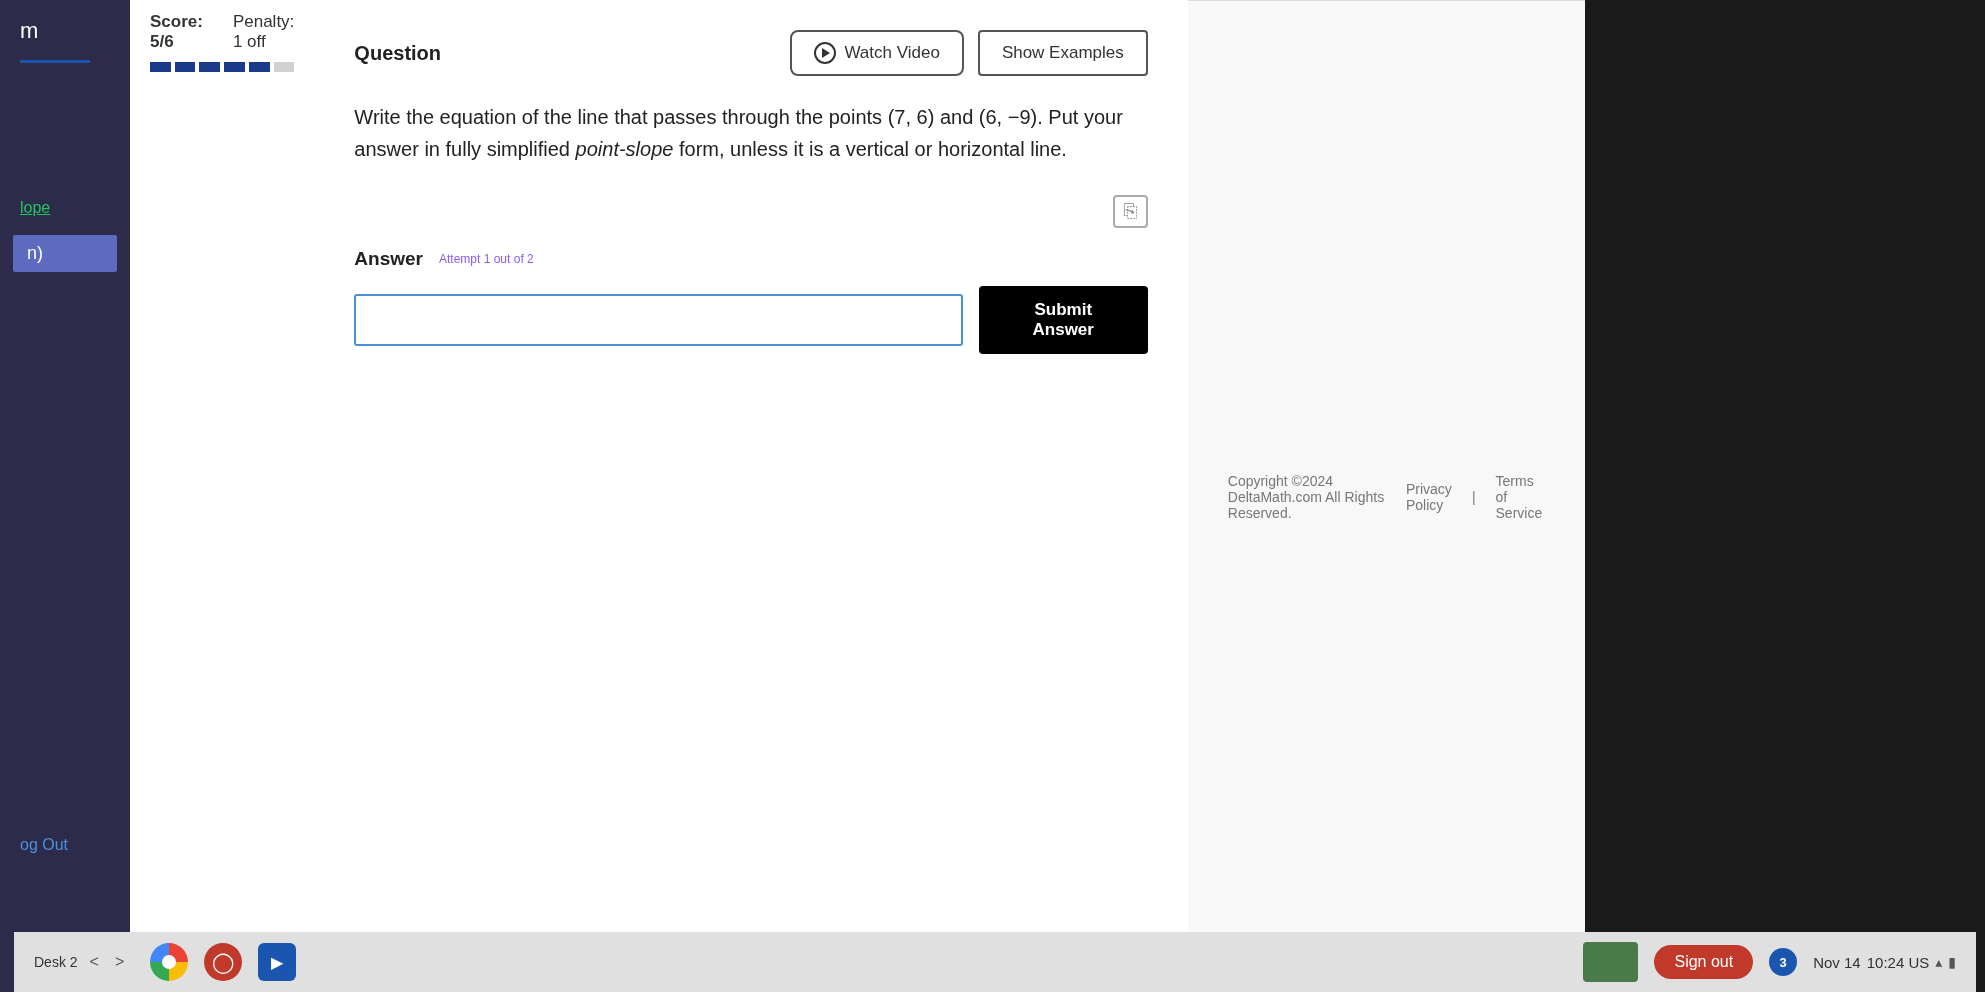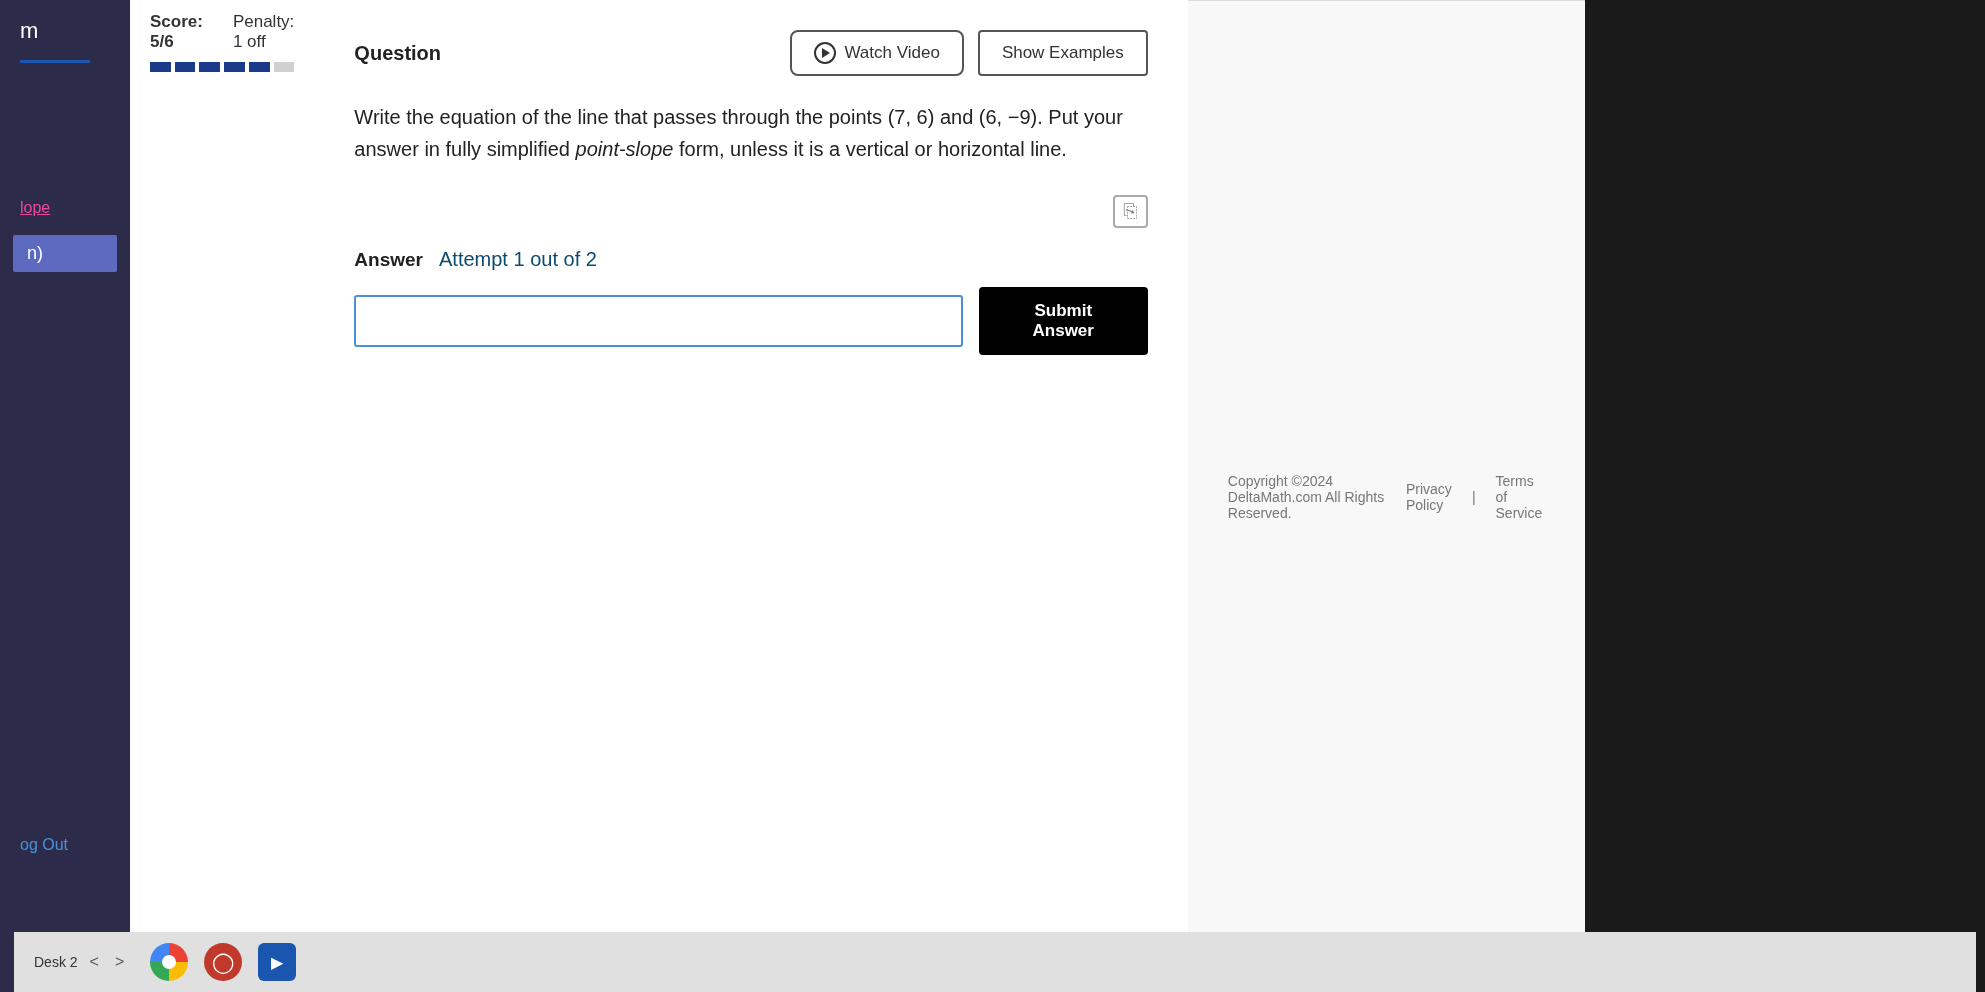--- a/index.html
+++ b/index.html
@@ -31,21 +31,21 @@
     }
 
     .sidebar-blue-line {
       width: 70px;
       height: 3px;
       background: #1a56b0;
       margin: 8px 20px;
     }
 
     .sidebar-item-lope {
-      color: #ec4899;
+      color: #22c55e;
       font-size: 16px;
       padding: 8px 20px;
       margin-top: 100px;
       text-decoration: underline;
     }
 
     .sidebar-item-n {
       color: white;
       font-size: 18px;
       padding: 8px 14px;
@@ -209,22 +209,22 @@
       margin-bottom: 16px;
     }
 
     .answer-label {
       font-size: 19px;
       font-weight: bold;
       color: #222;
     }
 
     .attempt-text {
-      font-size: 20px;
-      color: #0c4a6e;
+      font-size: 12px;
+      color: #8b5cf6;
     }
 
     .answer-input-row {
       display: flex;
       align-items: center;
       gap: 16px;
     }
 
     .answer-input {
       width: 660px;
@@ -517,13 +517,28 @@
   <div class="taskbar-icons">
     <div class="chrome-icon"></div>
     <div class="taskbar-icon-circle red-circle">
       <span style="color:white; font-size:20px;">◯</span>
     </div>
     <div class="blue-square-icon">
       <span>▶</span>
     </div>
   </div>
 
+  <div class="taskbar-right">
+    <div class="thumbnail-box"></div>
+    <button class="sign-out-btn">
+      <span>Sign out</span>
+    </button>
+    <div class="notification-badge">
+      <span>3</span>
+    </div>
+    <div class="time-display">
+      <span>Nov 14</span>
+      <span>10:24 US</span>
+      <span class="wifi-icon">▴</span>
+      <span class="lock-icon">▮</span>
+    </div>
+  </div>
 </div>
 
 </body></html>

